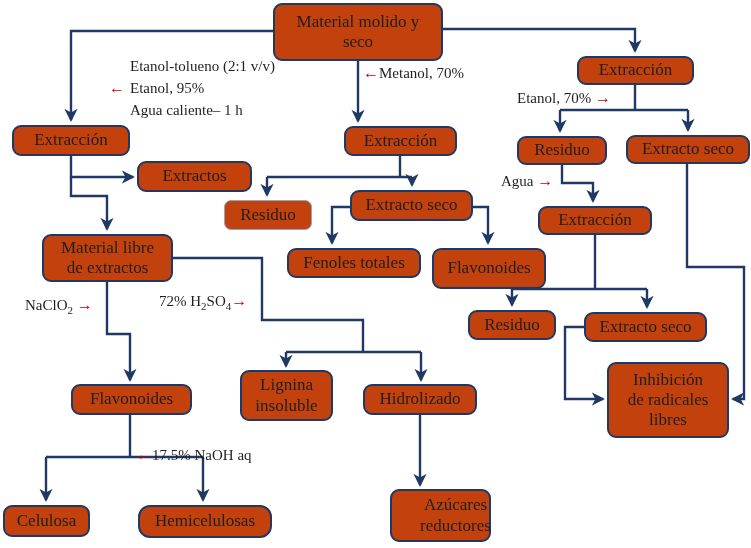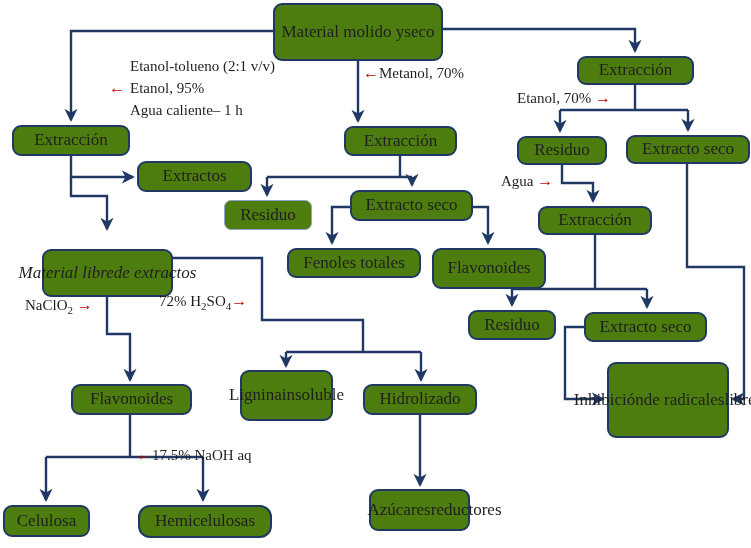--- a/index.html
+++ b/index.html
@@ -9,55 +9,55 @@
     --ink:#1f1f1f;
   }
   html,body{margin:0;padding:0;background:#ffffff;}
   #stage{
     position:relative;width:751px;height:548px;background:#ffffff;overflow:hidden;
     font-family:"Liberation Serif","DejaVu Serif",serif;color:var(--ink);
   }
   #edges{position:absolute;left:0;top:0;width:751px;height:548px;}
   #edges polyline{fill:none;stroke:var(--navy);stroke-width:2.4px;}
   .node{
-    position:absolute;box-sizing:border-box;background:#4d7c0f;
+    position:absolute;box-sizing:border-box;background:#c2410c;
     border:2.5px solid var(--navy);border-radius:9px;
-    display:flex;flex-direction:row;align-items:center;justify-content:center;
+    display:flex;flex-direction:column;align-items:center;justify-content:center;
     font-size:17px;line-height:1.18;text-align:right;white-space:nowrap;
   }
   .node.light{border:1.4px solid var(--lightb);border-radius:7px;}
   .lbl{position:absolute;font-size:15px;line-height:22px;white-space:nowrap;}
   .rarw{color:var(--red);font-size:16px;}
   .sb{font-size:11px;vertical-align:-4px;line-height:0;}
   .ind{display:inline-block;width:21px;}
   .arwbox{display:inline-block;width:21px;}
 
   
   .n-material{left:273px;top:3px;width:170px;height:58px;}
   .n-extr-left{left:12px;top:125px;width:118px;height:31px;}
   .n-extractos{left:137px;top:161px;width:115px;height:31px;}
   .n-extr-mid{left:344px;top:126px;width:113px;height:30px;}
   .n-residuo-mid{left:224px;top:200px;width:88px;height:30px;}
   .n-extseco-mid{left:350px;top:190px;width:123px;height:31px;}
   .n-fenoles{left:287px;top:248px;width:134px;height:30px;}
   .n-flavonoides{left:432px;top:248px;width:114px;height:41px;}
-  .n-matlibre{left:42px;top:249px;width:131px;height:48px;font-style:italic;}
+  .n-matlibre{left:42px;top:234px;width:131px;height:48px;}
   .n-extr-right{left:577px;top:56px;width:117px;height:29px;}
   .n-residuo-r1{left:517px;top:136px;width:90px;height:29px;}
   .n-extseco-r1{left:626px;top:135px;width:124px;height:29px;}
   .n-extr-right2{left:538px;top:206px;width:114px;height:29px;}
   .n-residuo-r2{left:468px;top:310px;width:88px;height:30px;}
   .n-extseco-r2{left:584px;top:312px;width:123px;height:30px;}
   .n-inhibicion{left:607px;top:362px;width:122px;height:76px;}
   .n-holocelulosa{left:71px;top:384px;width:121px;height:31px;}
   .n-lignina{left:240px;top:370px;width:93px;height:51px;}
   .n-hidrolizado{left:363px;top:384px;width:114px;height:31px;}
   .n-celulosa{left:3px;top:505px;width:87px;height:32px;}
   .n-hemicelulosas{left:138px;top:505px;width:134px;height:33px;border-radius:12px;}
-  .n-azucares{left:369px;top:489px;width:101px;height:42px;padding-left:30px;}
+  .n-azucares{left:390px;top:489px;width:101px;height:53px;padding-left:30px;}
 
   
   .l-group-left{left:85px;top:55px;margin-left:24px;}
   .l-metanol{left:363px;top:62px;}
   .l-etanol70{left:517px;top:87px;}
   .l-agua{left:501px;top:170px;}
   .l-naclo2{left:25px;top:294px;}
   .l-h2so4{left:159px;top:290px;}
   .l-naoh{left:136px;top:444px;}
 </style>

